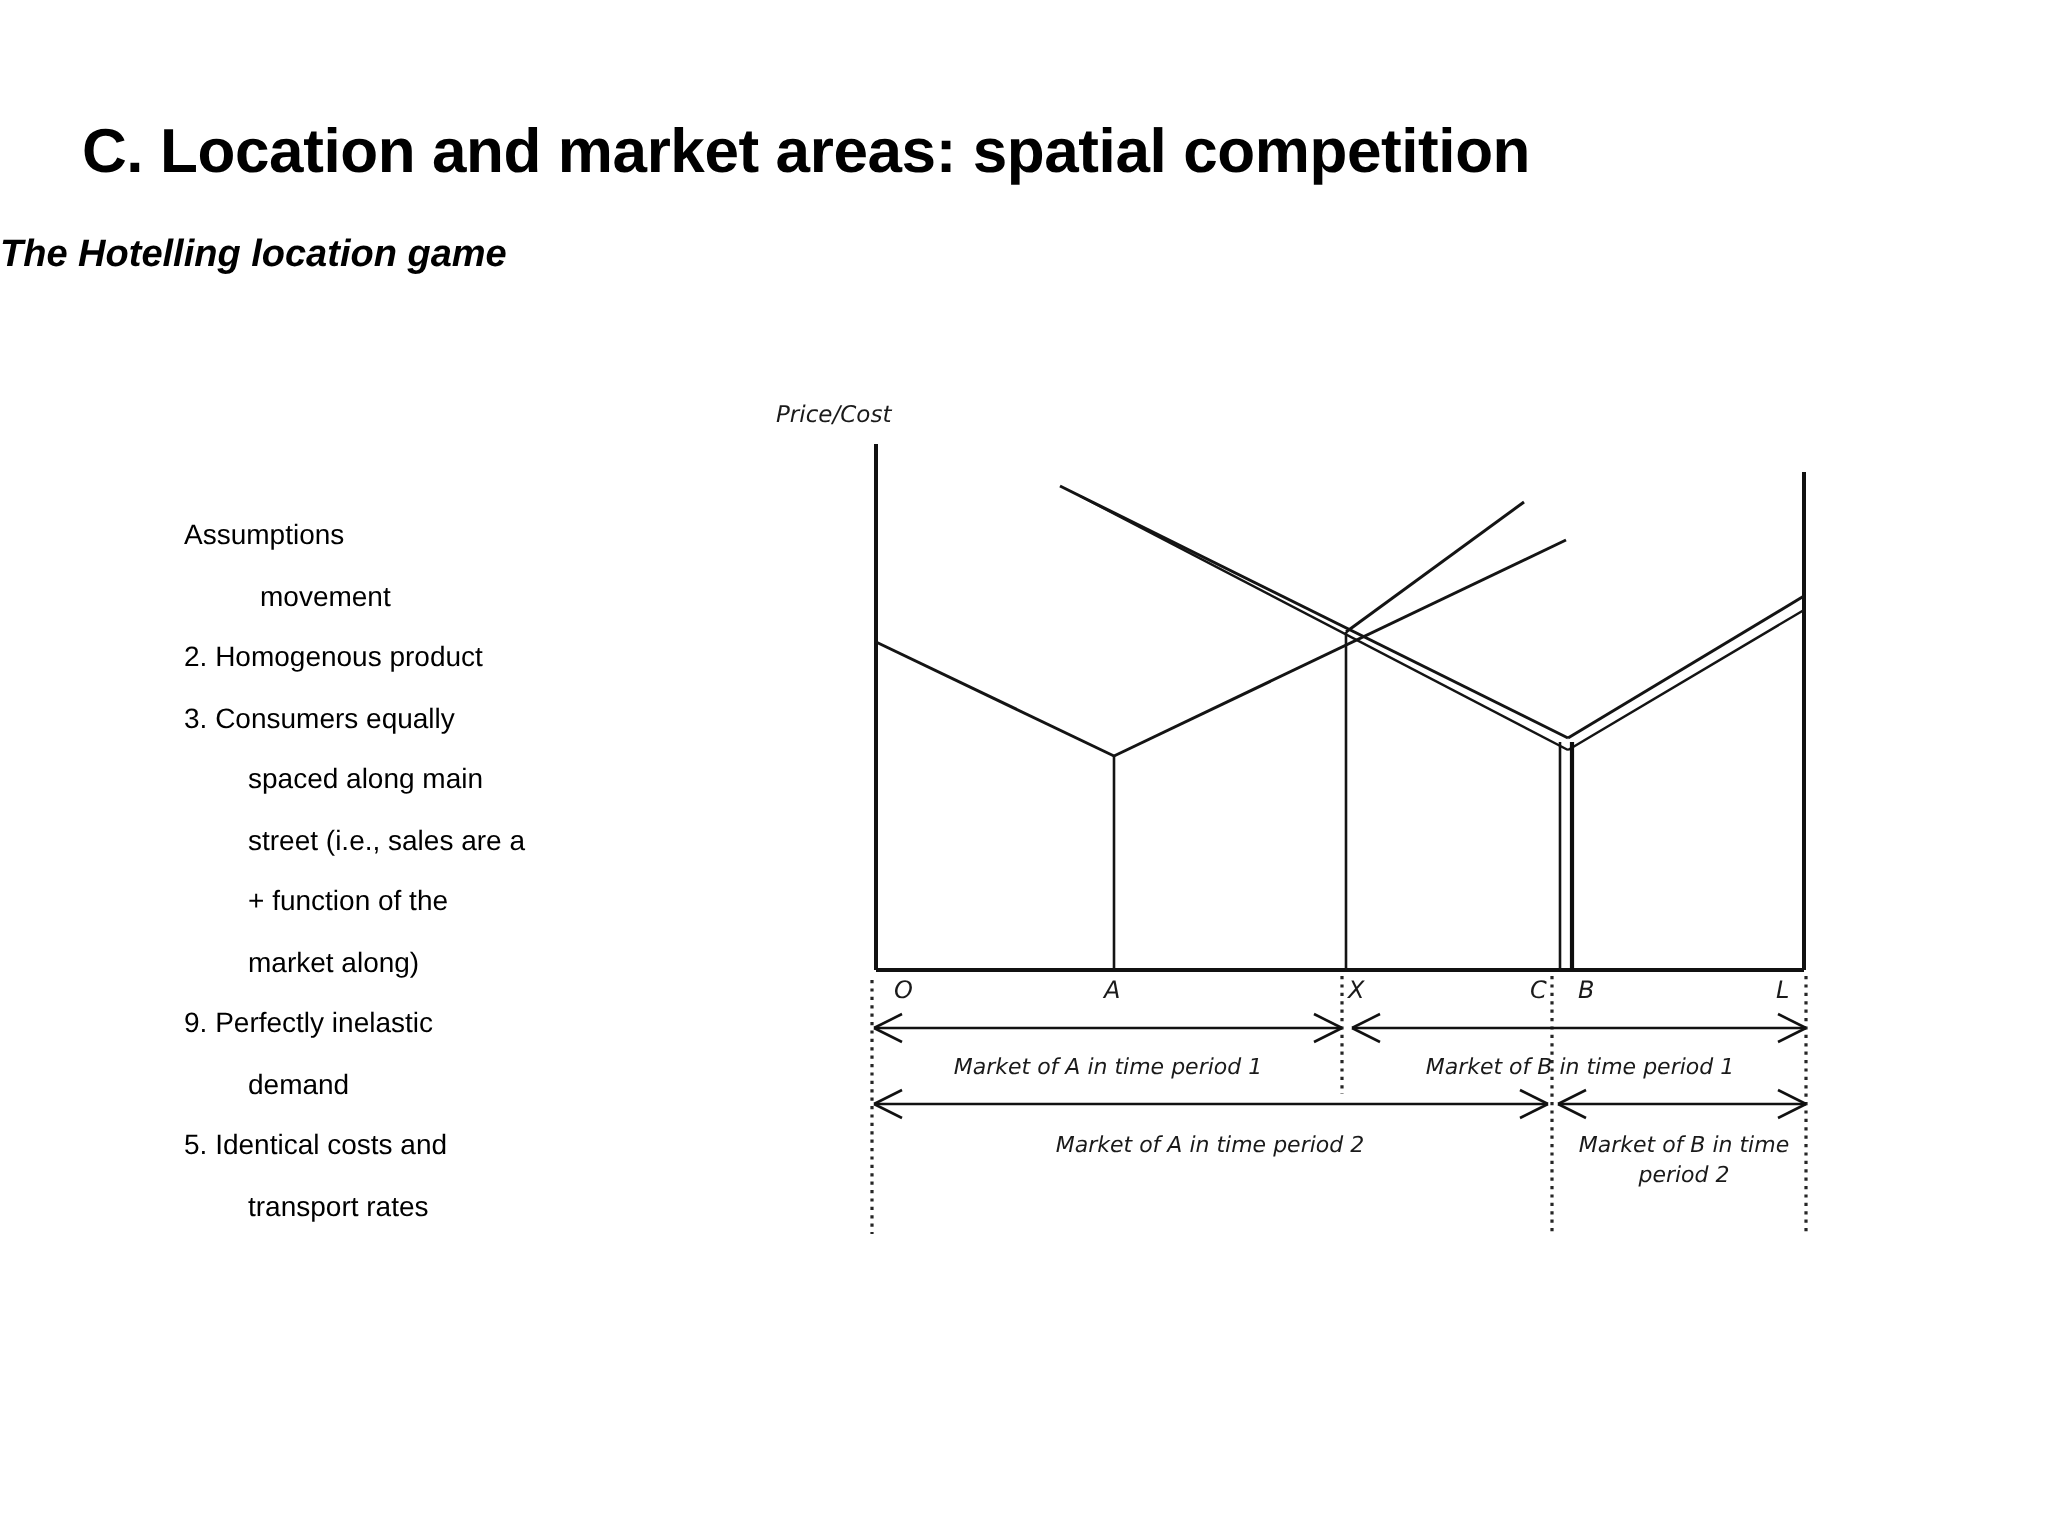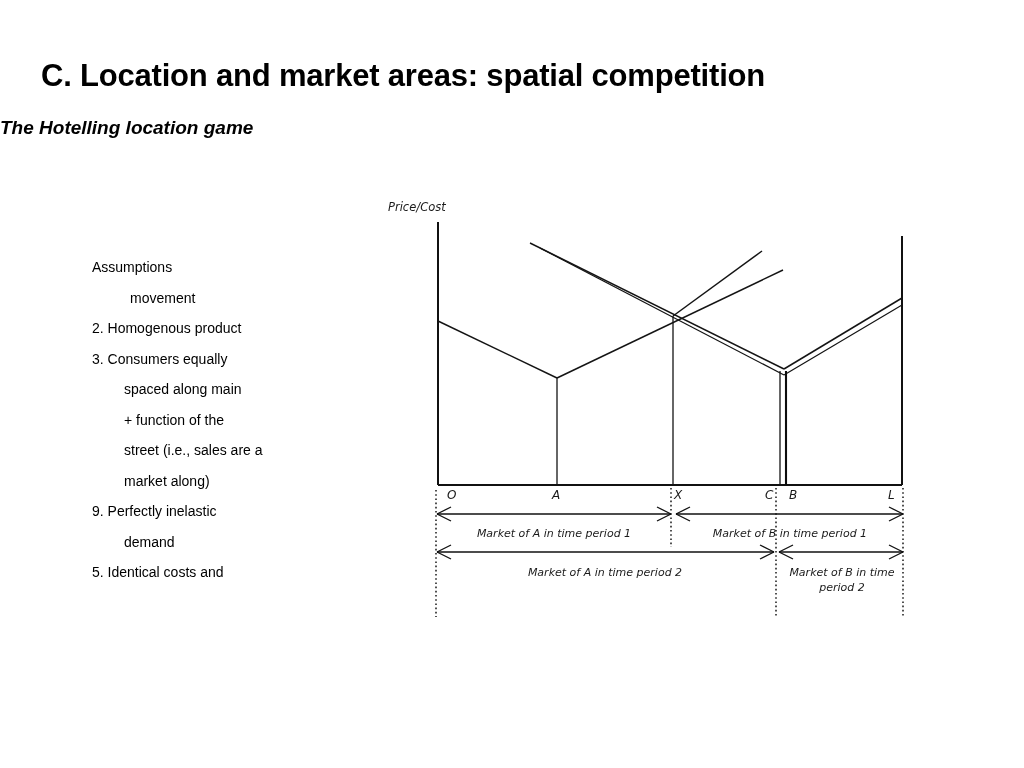--- a/index.html
+++ b/index.html
@@ -135,26 +135,27 @@
 
   <h1 id="slide-title">C. Location and market areas: spatial competition</h1>
   <h2 id="slide-subtitle">The Hotelling location game</h2>
 
   <div id="assumptions-block">
     <span class="assump-head">Assumptions</span>
     <span class="assump-item" style="padding-left:38px;text-indent:0;">movement</span>
     <span class="assump-item">2. Homogenous product</span>
     <span class="assump-item">3. Consumers equally</span>
     <span class="assump-item" style="padding-left:32px;text-indent:0;">spaced along main</span>
+    <span class="assump-item" style="padding-left:32px;text-indent:0;">street (i.e., sales are a</span>
     <span class="assump-item" style="padding-left:32px;text-indent:0;">+ function of the</span>
-    <span class="assump-item" style="padding-left:32px;text-indent:0;">street (i.e., sales are a</span>
     <span class="assump-item" style="padding-left:32px;text-indent:0;">market along)</span>
     <span class="assump-item">9. Perfectly inelastic</span>
     <span class="assump-item" style="padding-left:32px;text-indent:0;">demand</span>
     <span class="assump-item">5. Identical costs and</span>
+    <span class="assump-item" style="padding-left:32px;text-indent:0;">transport rates</span>
   </div>
 
   <div id="figure">
     <svg width="560" height="450" viewBox="0 0 560 450" xmlns="http://www.w3.org/2000/svg">
 
       <text class="fig-text axis-name" x="13" y="26">Price/Cost</text>
 
       <path class="axis-line" d="M 63 37 L 63 300"></path>
 
       <path class="axis-line" d="M 63 300 L 527 300"></path>

